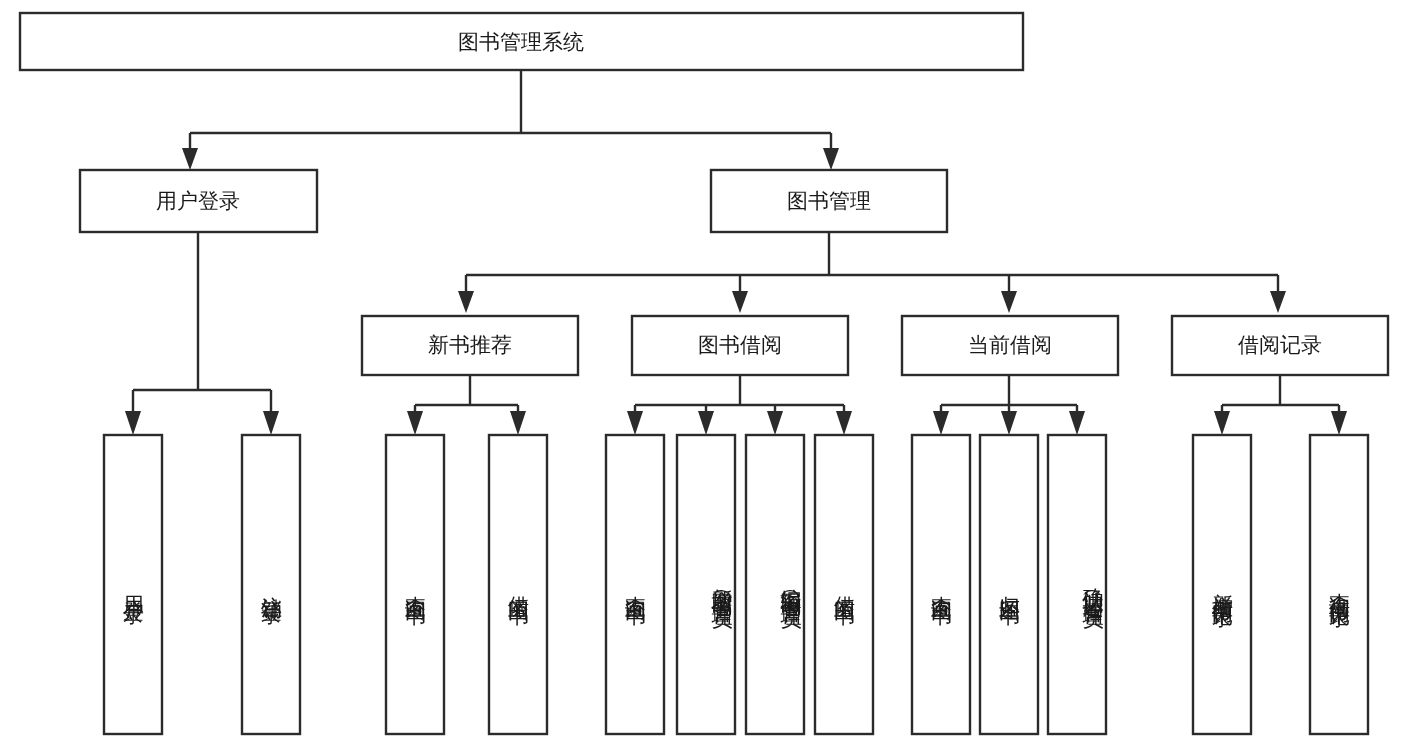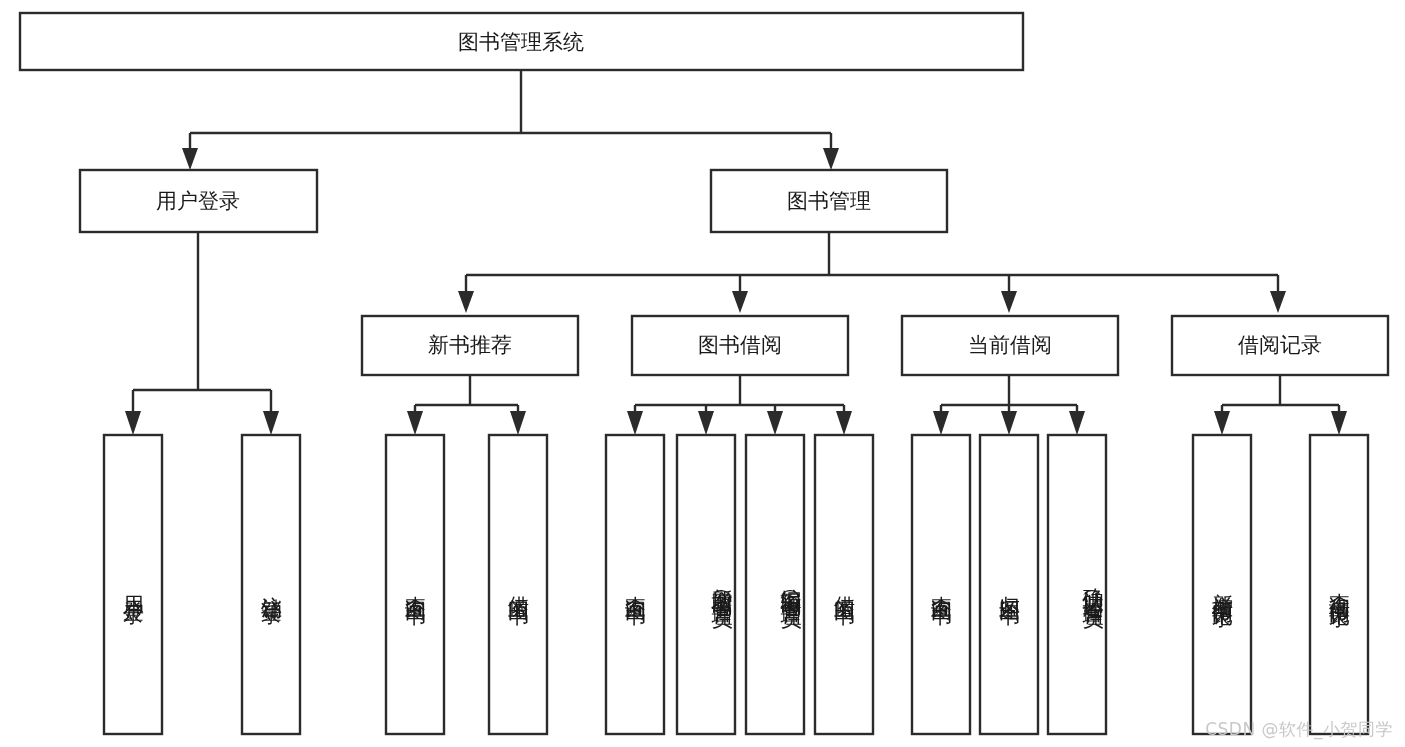--- a/index.html
+++ b/index.html
@@ -170,21 +170,20 @@
     <span class="vlabel" style="left:815px; top:435px;">借阅图书</span>
 
     <span class="vlabel" style="left:912px; top:435px;">查询图书</span>
     <span class="vlabel" style="left:980px; top:435px;">归还图书</span>
     <span class="vlabel vtop" style="left:1048px; top:435px;">确认归还（管理员）</span>
 
     <span class="vlabel" style="left:1193px; top:435px;">新增借阅记录</span>
     <span class="vlabel" style="left:1310px; top:435px;">查询借阅记录</span>
   </div>
 
-  <div class="watermark">CSDN @软件_小贺同学</div>
 </div>
 
 <style>
   .vlabel {
     position: absolute;
     width: 58px;
     height: 299px;
     display: flex;
     align-items: center;
     justify-content: center;

